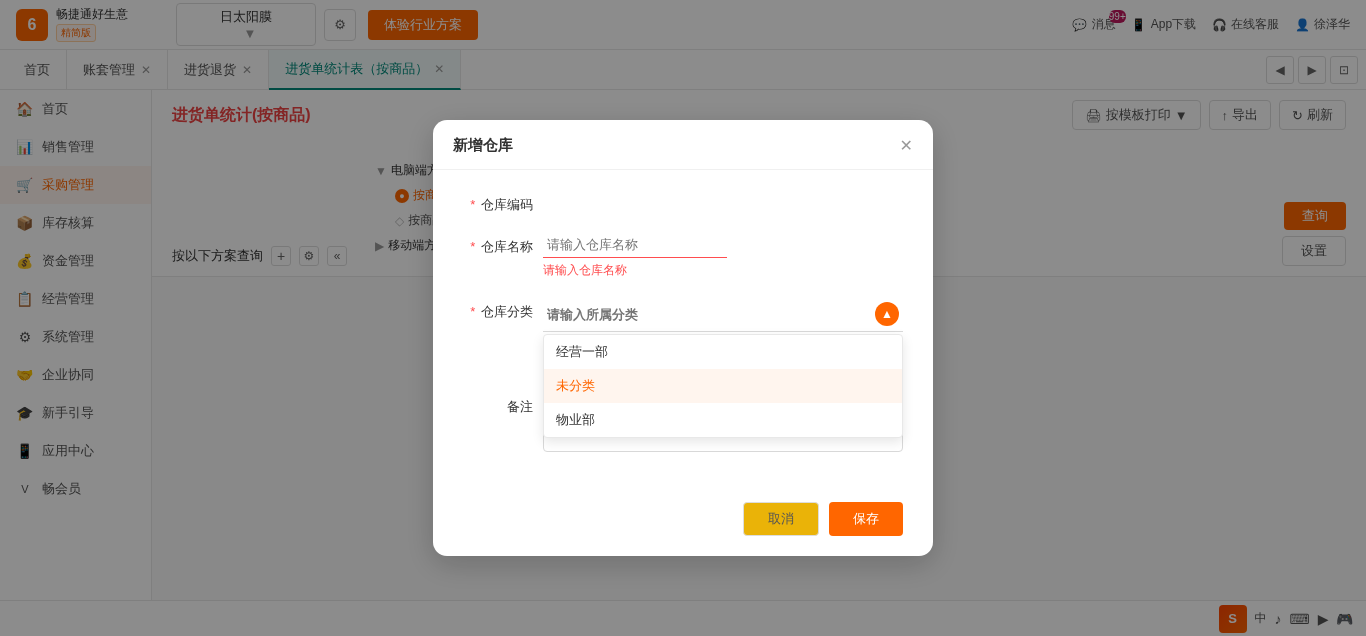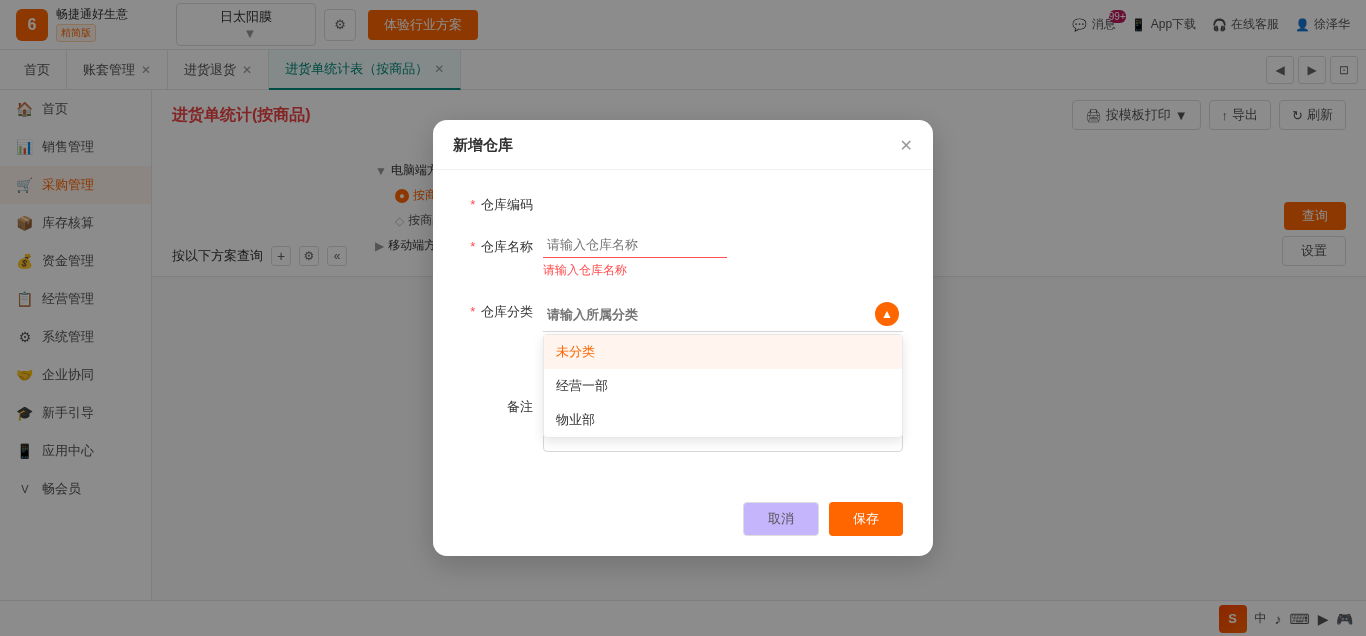--- a/index.html
+++ b/index.html
@@ -243,21 +243,21 @@
       font-size: 13px;
       color: #333;
     }
     .dropdown-item.selected { background: #fff5ee; color: #ff6600; }
     .dialog-footer {
       padding: 12px 30px 20px;
       display: flex; justify-content: flex-end; gap: 10px;
     }
     .btn-cancel {
       padding: 7px 24px; border-radius: 4px;
-      border: 1px solid #ddd; background: #c4b5fd;
+      border: 1px solid #ddd; background: #eab308;
       color: #555; cursor: pointer; font-size: 13px;
     }
     .btn-save {
       padding: 7px 24px; border-radius: 4px;
       border: none; background: #ff6600;
       color: #fff; cursor: pointer; font-size: 13px;
     }
     .main-content {
       flex: 1;
       display: flex;
@@ -552,22 +552,22 @@
           <span class="required">*</span>
           <span>仓库分类</span>
         </div>
         <div class="category-wrapper">
           <div class="category-input-row">
             <input type="text" placeholder="请输入所属分类" style="">
             <div class="category-toggle">▲</div>
           </div>
 
           <div class="dropdown-list">
+            <div class="dropdown-item">经营一部</div>
             <div class="dropdown-item selected">未分类</div>
-            <div class="dropdown-item">经营一部</div>
             <div class="dropdown-item">物业部</div>
           </div>
         </div>
       </div>
 
       <div class="form-row" style="margin-top:60px;">
         <div class="form-label">备注</div>
         <textarea class="form-textarea" style=""></textarea>
       </div>
     </div>

